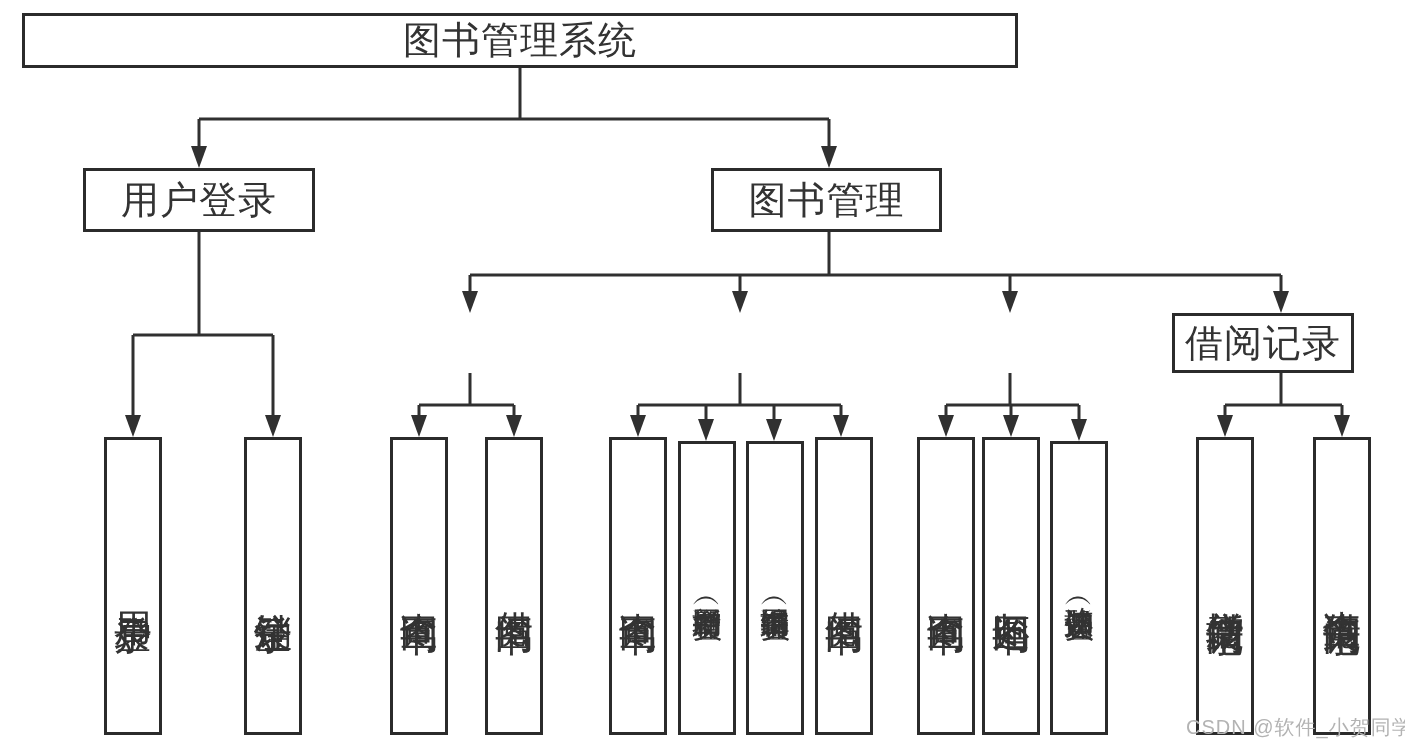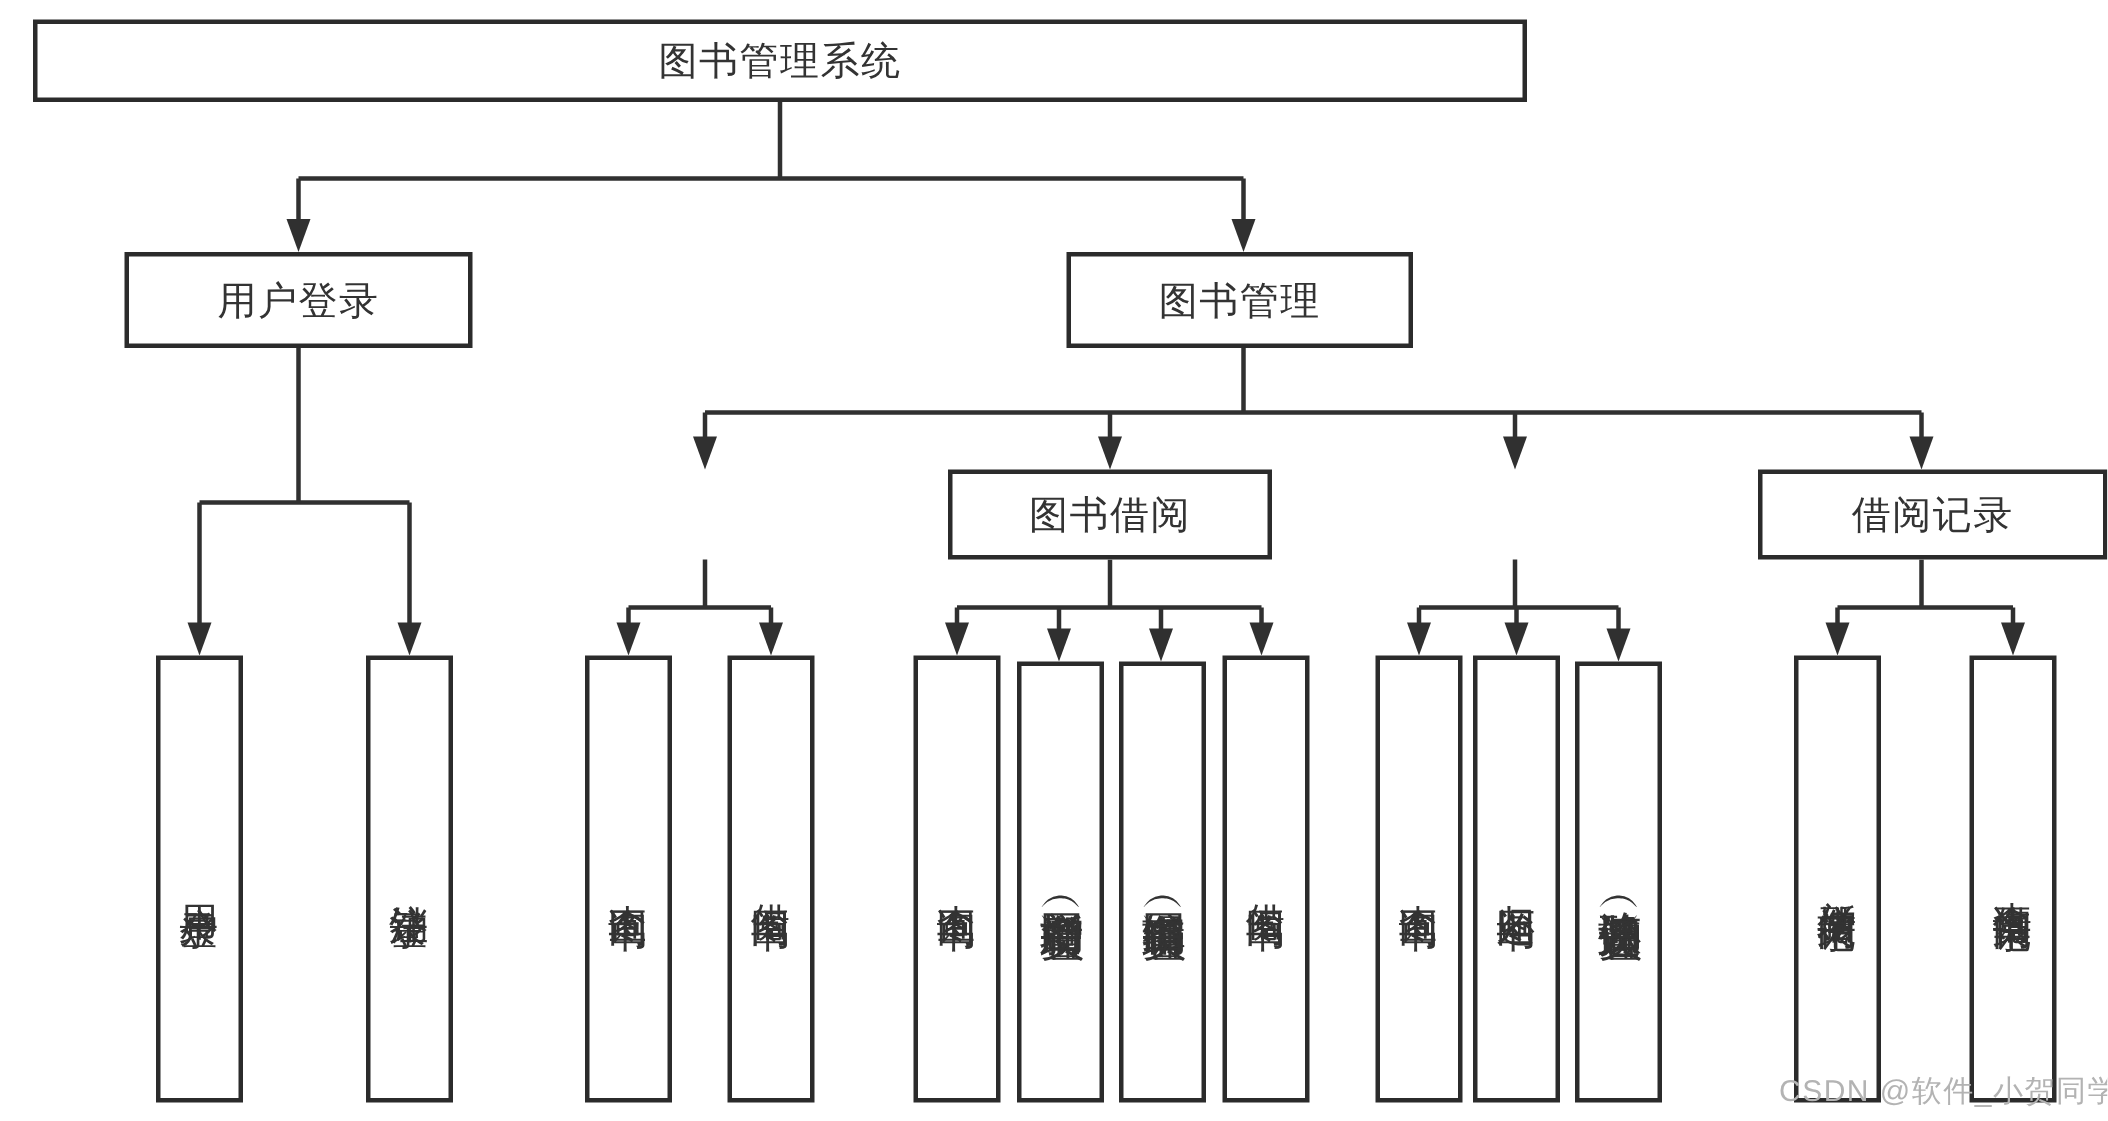--- a/index.html
+++ b/index.html
@@ -22,21 +22,21 @@
   .connectors path{stroke:var(--line);stroke-width:3;fill:none;}
   .connectors polygon{fill:var(--line);stroke:none;}
   .box{
     position:absolute;
     box-sizing:border-box;
     border:3px solid var(--border);
     background:#fff;
     display:flex;
     align-items:center;
     justify-content:center;
-    font-size:26px;
+    font-size:38px;
     color:var(--text);
     letter-spacing:1px;
     z-index:2;
   }
   .box.v{
     writing-mode:vertical-rl;
     text-orientation:mixed;
     letter-spacing:2px;
     line-height:1;
   }
@@ -94,22 +94,21 @@
     <path d="M1281 373 V405 M1225 405 H1342 M1225 405 V420 M1342 405 V420"></path>
     <polygon points="1217,415 1233,415 1225,437"></polygon>
     <polygon points="1334,415 1350,415 1342,437"></polygon>
   </svg>
 
   <div class="box" style="left:22px;top:13px;width:996px;height:55px">图书管理系统</div>
 
   <div class="box" style="left:83px;top:168px;width:232px;height:64px">用户登录</div>
   <div class="box" style="left:711px;top:168px;width:231px;height:64px">图书管理</div>
 
-  <div class="box" style="left:632px;top:313px;width:216px;height:60px">图书借阅</div>
-  <div class="box" style="left:1172px;top:313px;width:233px;height:60px">借阅记录</div>
+  <div class="box" style="left:1172px;top:313px;width:182px;height:60px">借阅记录</div>
 
   <div class="box v" style="left:104px;top:437px;width:58px;height:298px">用户登录</div>
   <div class="box v" style="left:244px;top:437px;width:58px;height:298px">注销登录</div>
 
   <div class="box v" style="left:390px;top:437px;width:58px;height:298px">查询图书</div>
   <div class="box v" style="left:485px;top:437px;width:58px;height:298px">借阅图书</div>
 
   <div class="box v" style="left:609px;top:437px;width:58px;height:298px">查询图书</div>
   <div class="box v long" style="left:678px;top:441px;width:58px;height:294px">新增图书（管理员）</div>
   <div class="box v long" style="left:746px;top:441px;width:58px;height:294px">编辑图书（管理员）</div>

